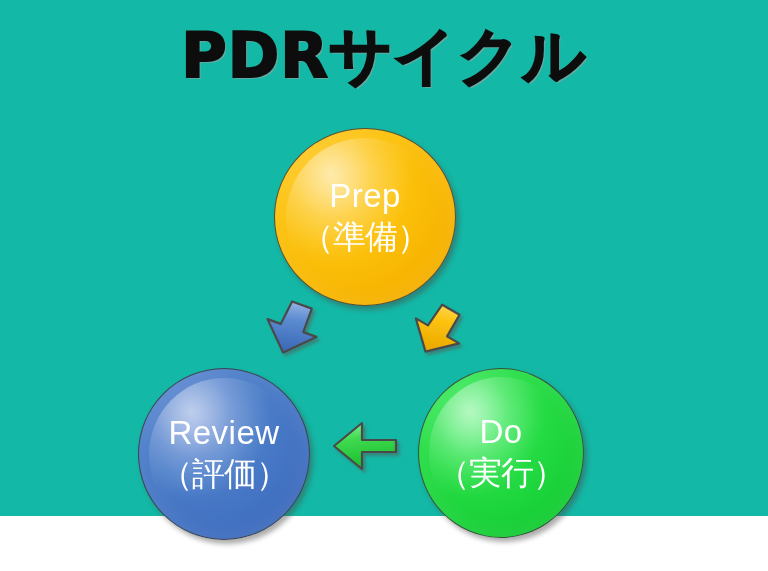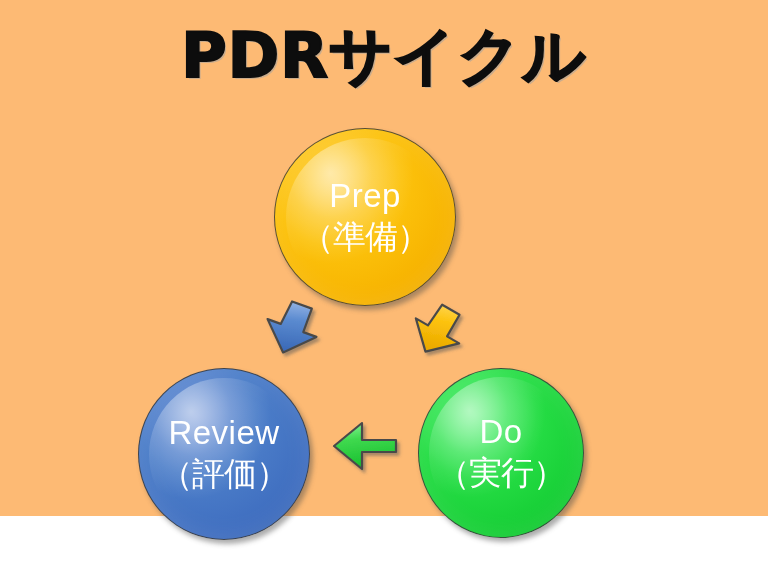--- a/index.html
+++ b/index.html
@@ -12,21 +12,21 @@
     height: 571px;
     overflow: hidden;
     font-family: "Liberation Sans", sans-serif;
     position: relative;
   }
 
   #canvas {
     position: relative;
     width: 768px;
     height: 516px;
-    background: #fdba74;
+    background: #14b8a6;
   }
 
   
   #title {
     position: absolute;
     left: 0;
     top: 20px;
     width: 768px;
     text-align: center;
     font-family: "DejaVu Sans", sans-serif;

